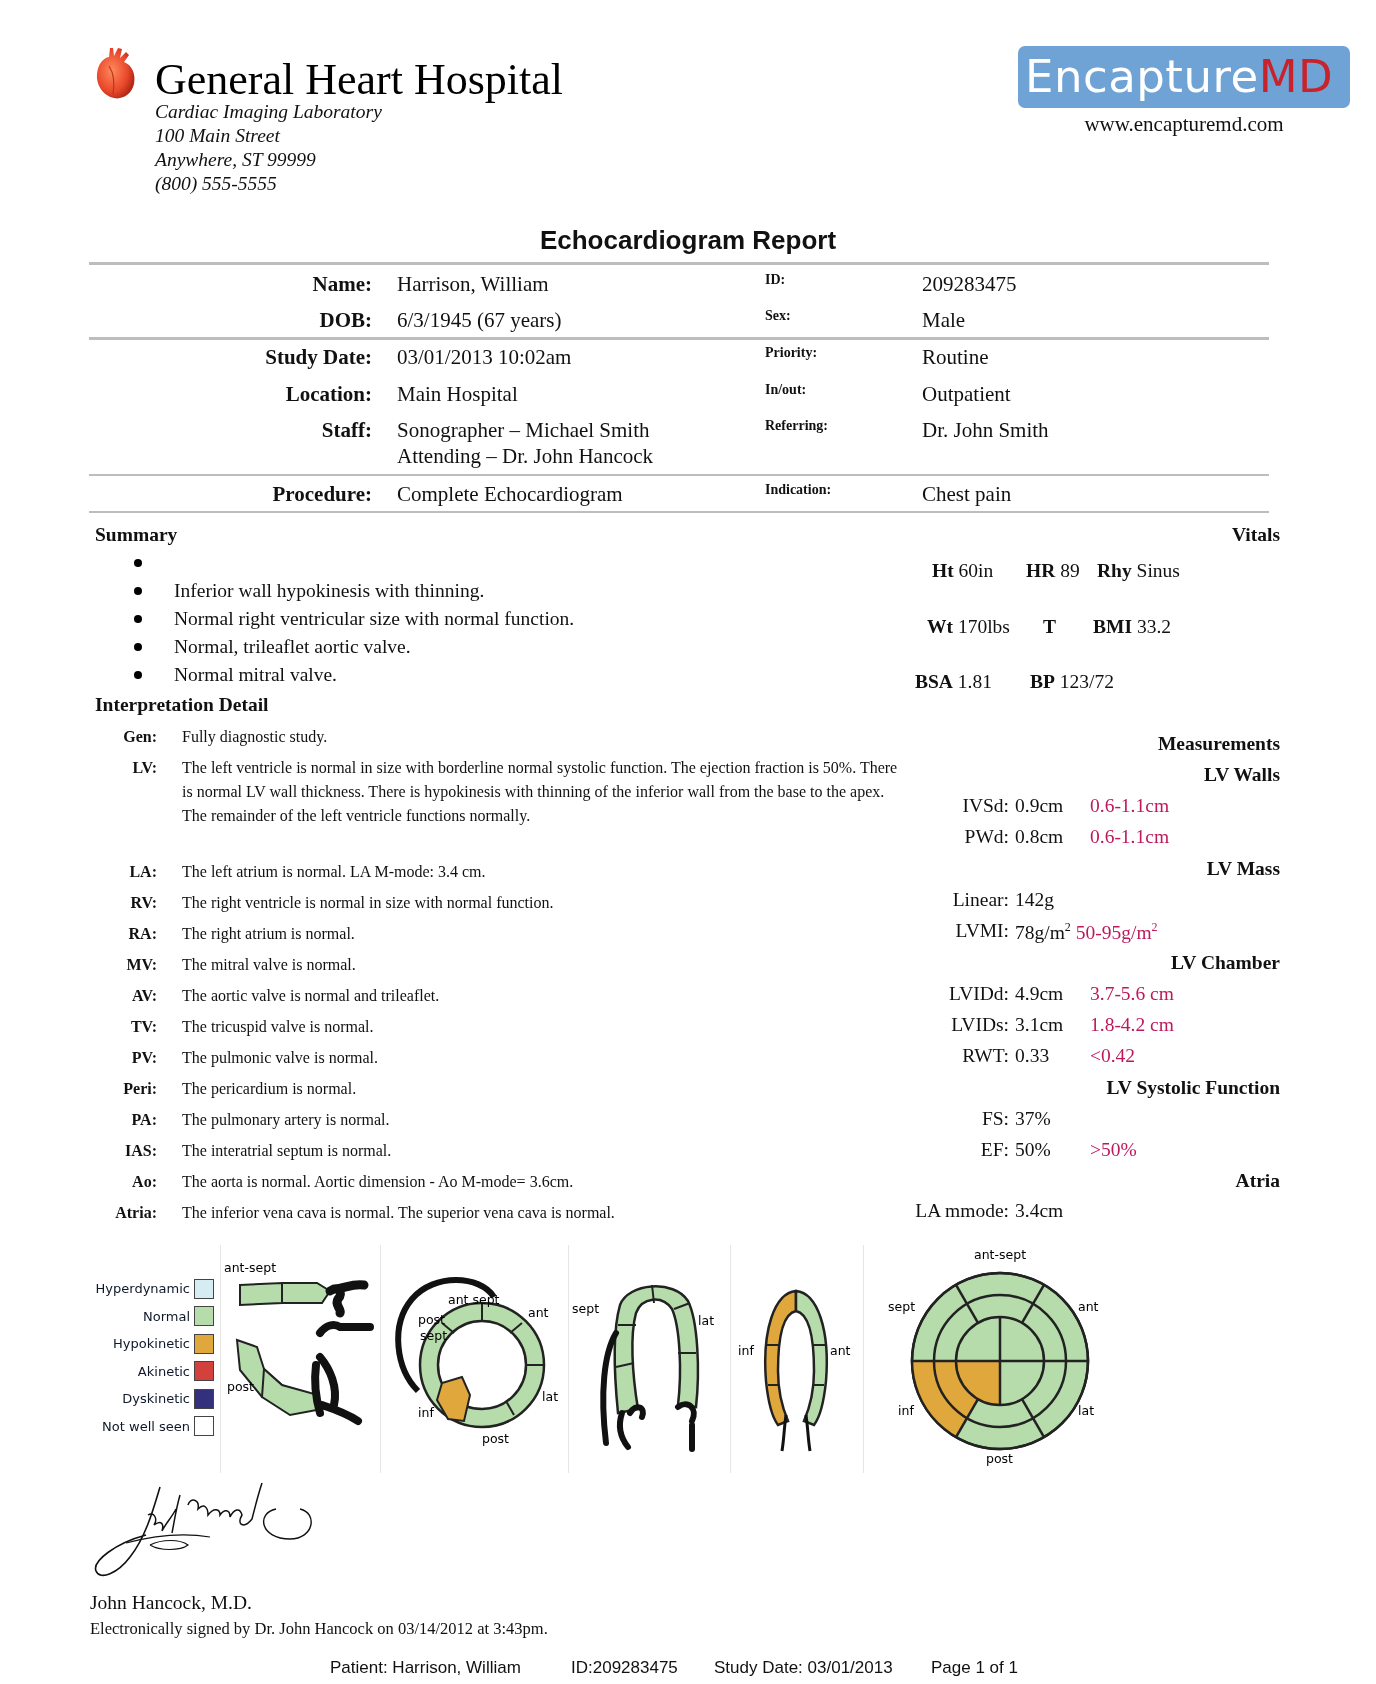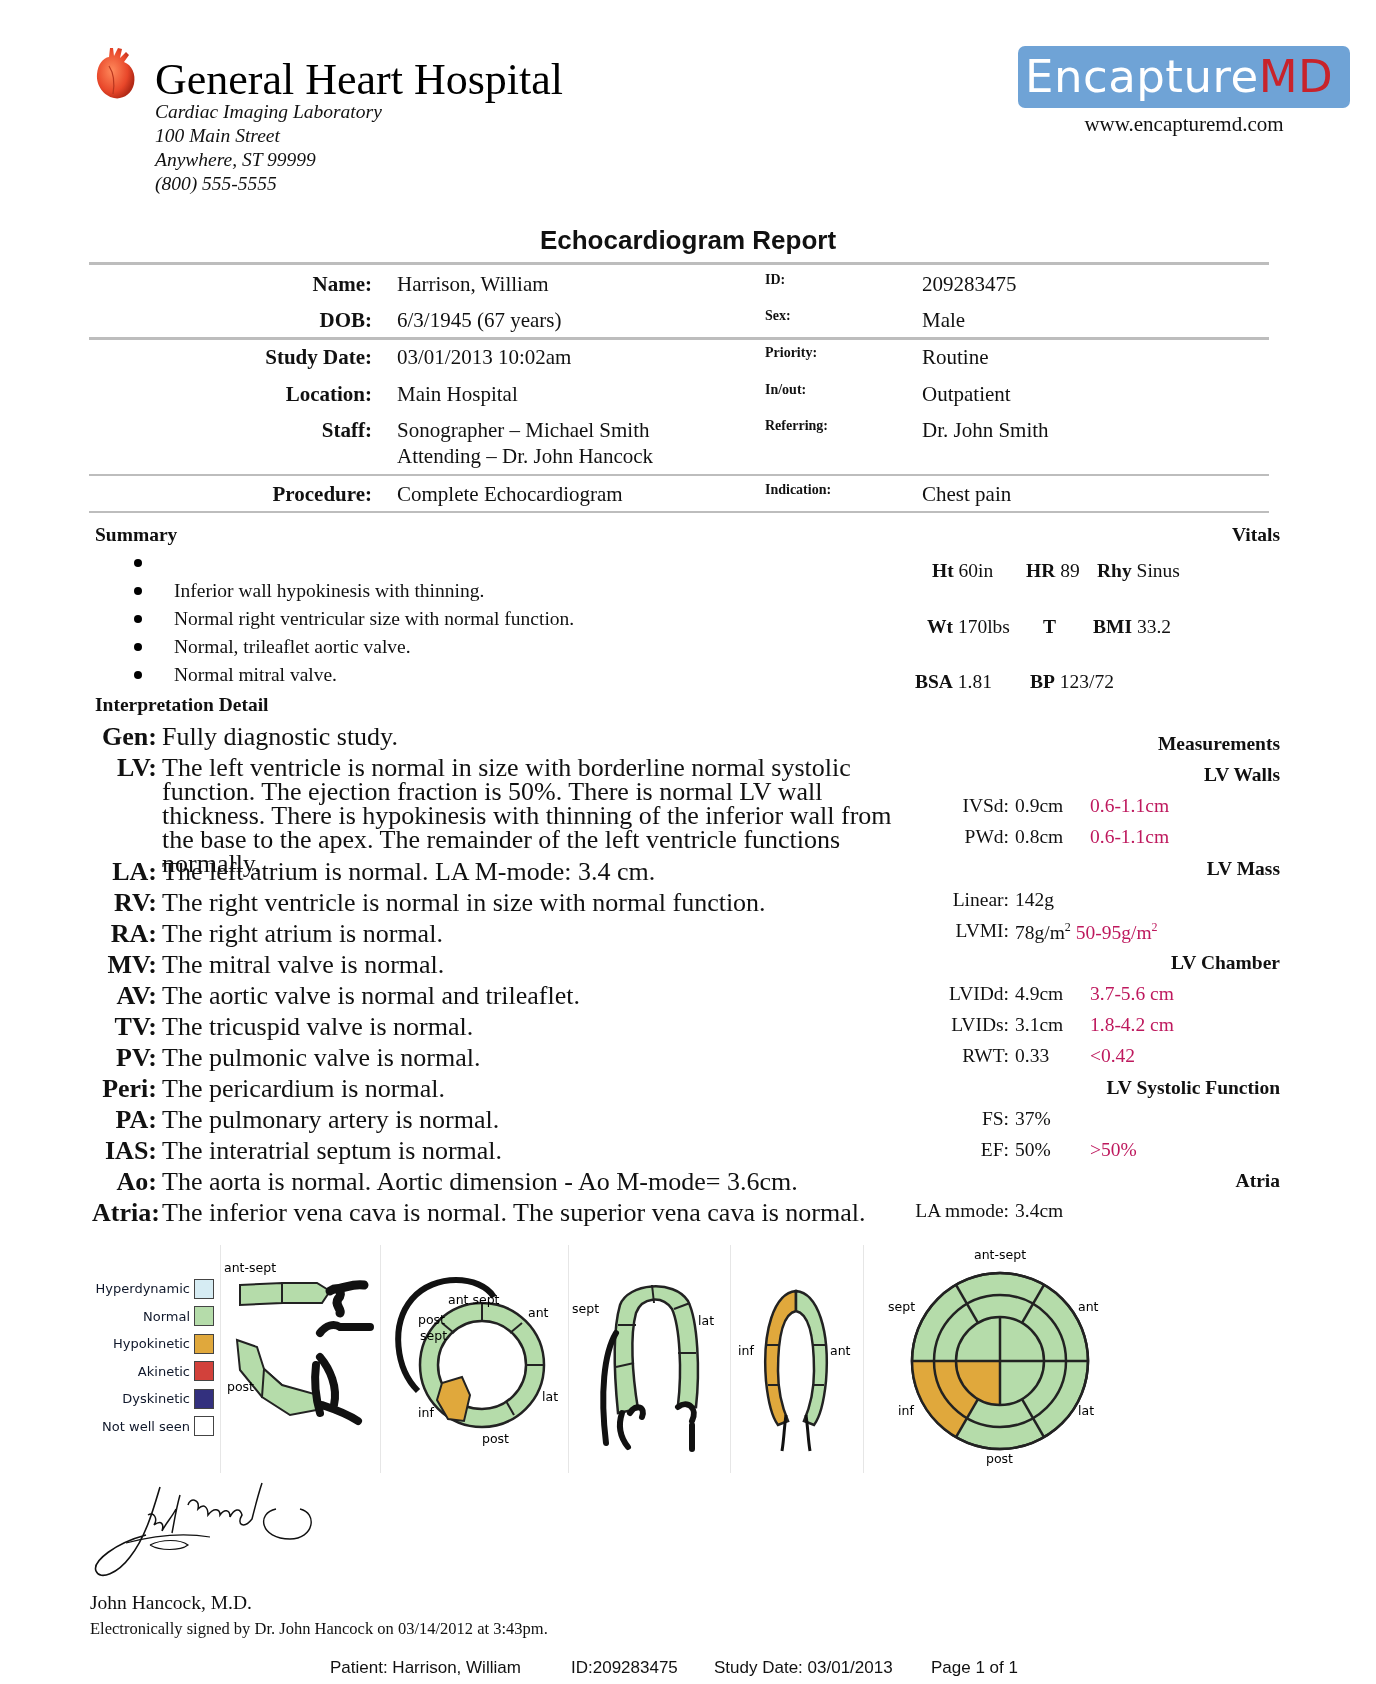--- a/index.html
+++ b/index.html
@@ -26,21 +26,21 @@
   .info-value { font-size: 21px; left: 397px; white-space: nowrap; font-family: Liberation Serif, serif; }
   .info-label2 { font-weight: bold; font-size: 14px; left: 765px; white-space: nowrap; }
   .info-value2 { font-size: 21px; left: 922px; white-space: nowrap; }
 
   
   .section-head { font-weight: bold; font-size: 19.5px; }
   .bullet-row { left: 134px; font-size: 19.5px; white-space: nowrap; }
   .bullet-row .dot { display: inline-block; width: 8px; height: 8px; border-radius: 50%; background: #000; margin-right: 32px; vertical-align: middle; position: relative; top: -2px; }
 
   
-  .interp-row { left: 92px; width: 815px; font-size: 26px; display: flex; line-height: 24px; }
+  .interp-row { left: 92px; width: 815px; font-size: 16px; display: flex; line-height: 24px; gap: 20px; }
   .interp-row .k { width: 70px; text-align: right; font-weight: bold; flex-shrink: 0; padding-right: 5px; }
   .interp-row .v { flex: 1; }
   .vit { font-size: 19.5px; white-space: nowrap; }
   .vit b { font-weight: bold; }
   .m-head { font-weight: bold; font-size: 19.5px; text-align: right; left: 900px; width: 380px; }
   .m-row { font-size: 19.5px; white-space: nowrap; left: 900px; width: 380px; display: flex; }
   .m-row .lab { width: 115px; text-align: right; padding-right: 6px; }
   .m-row .val { width: 75px; }
   .m-row .ref { color: #be185d; }
   sup { font-size: 12px; }

